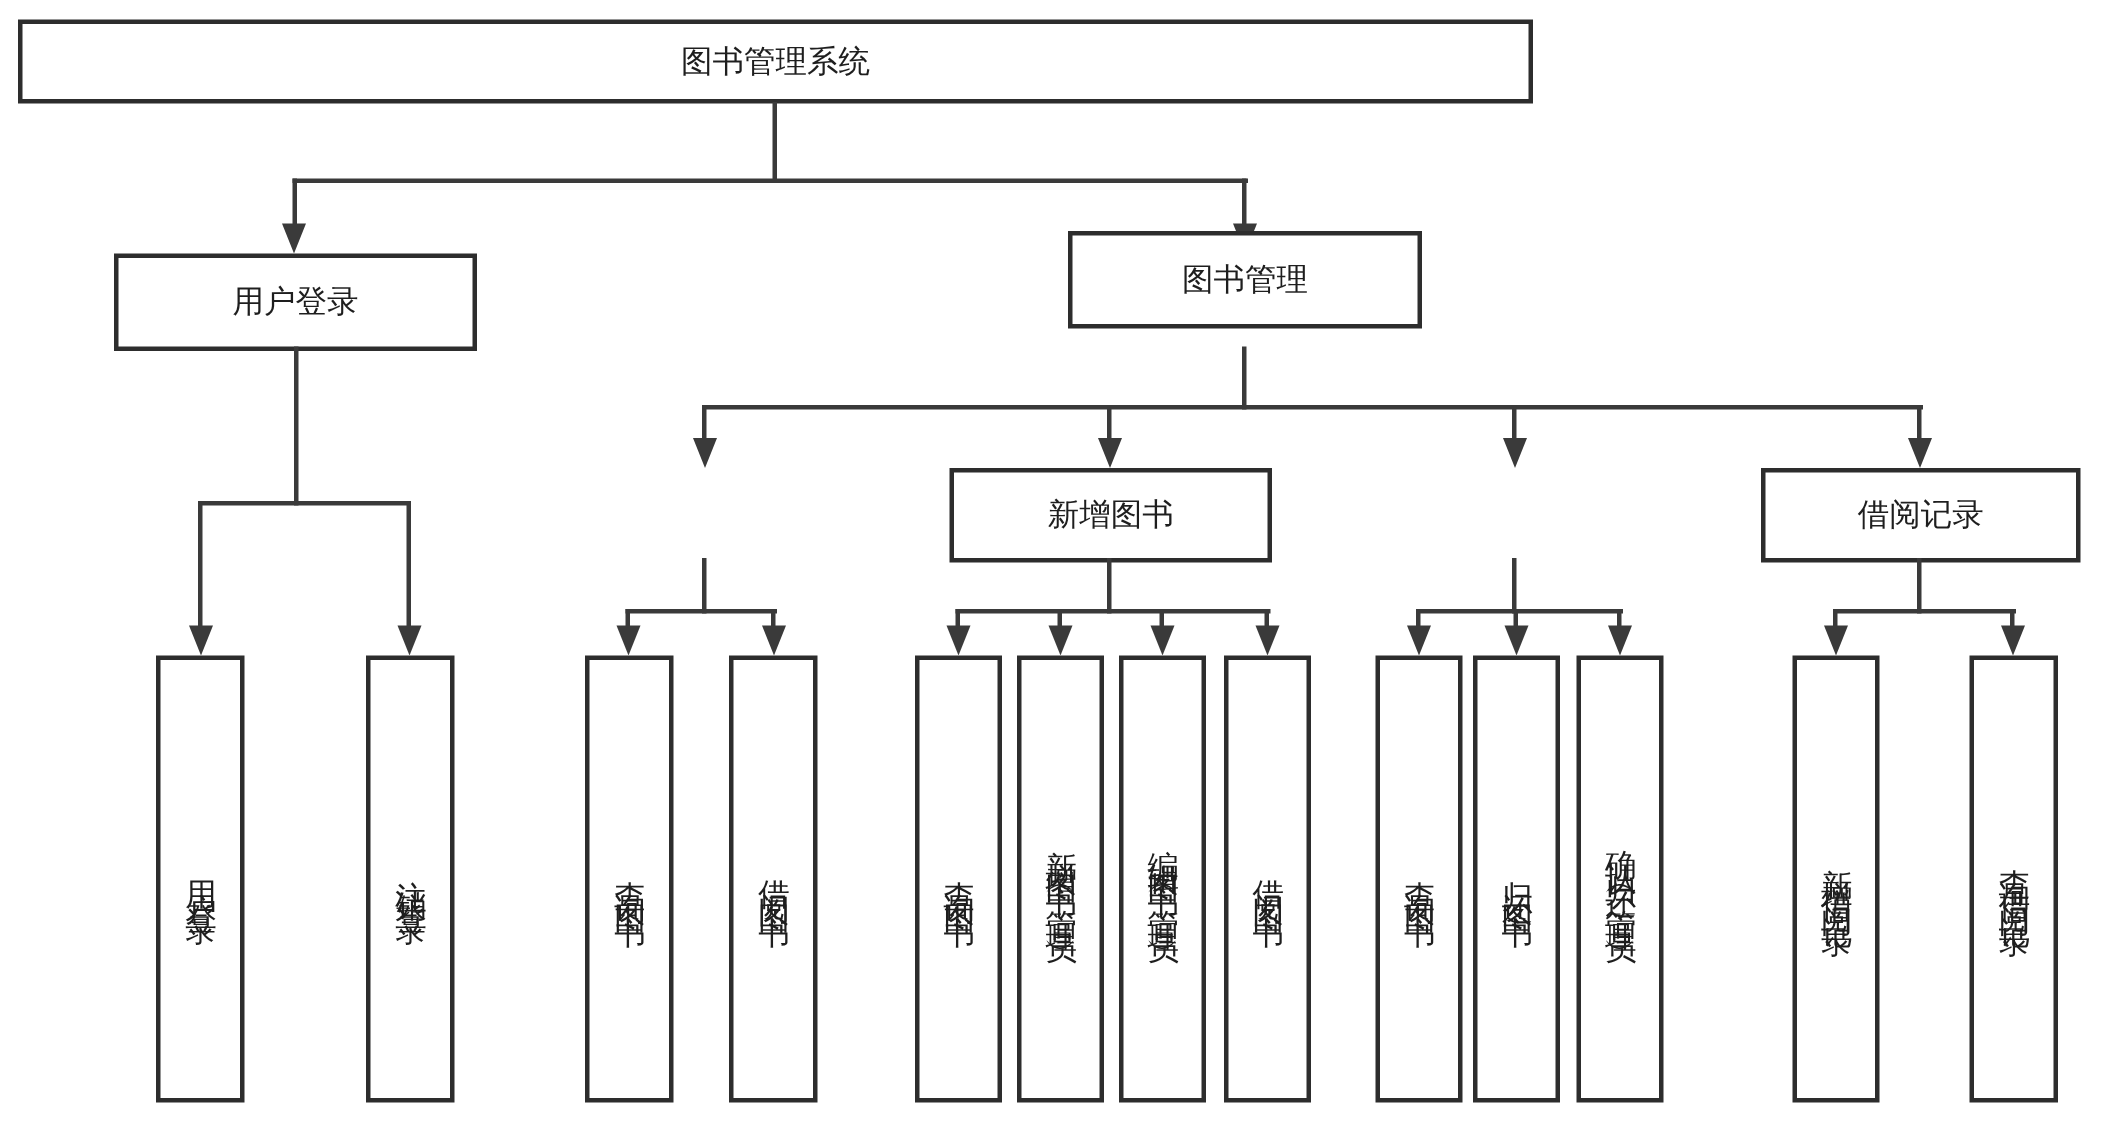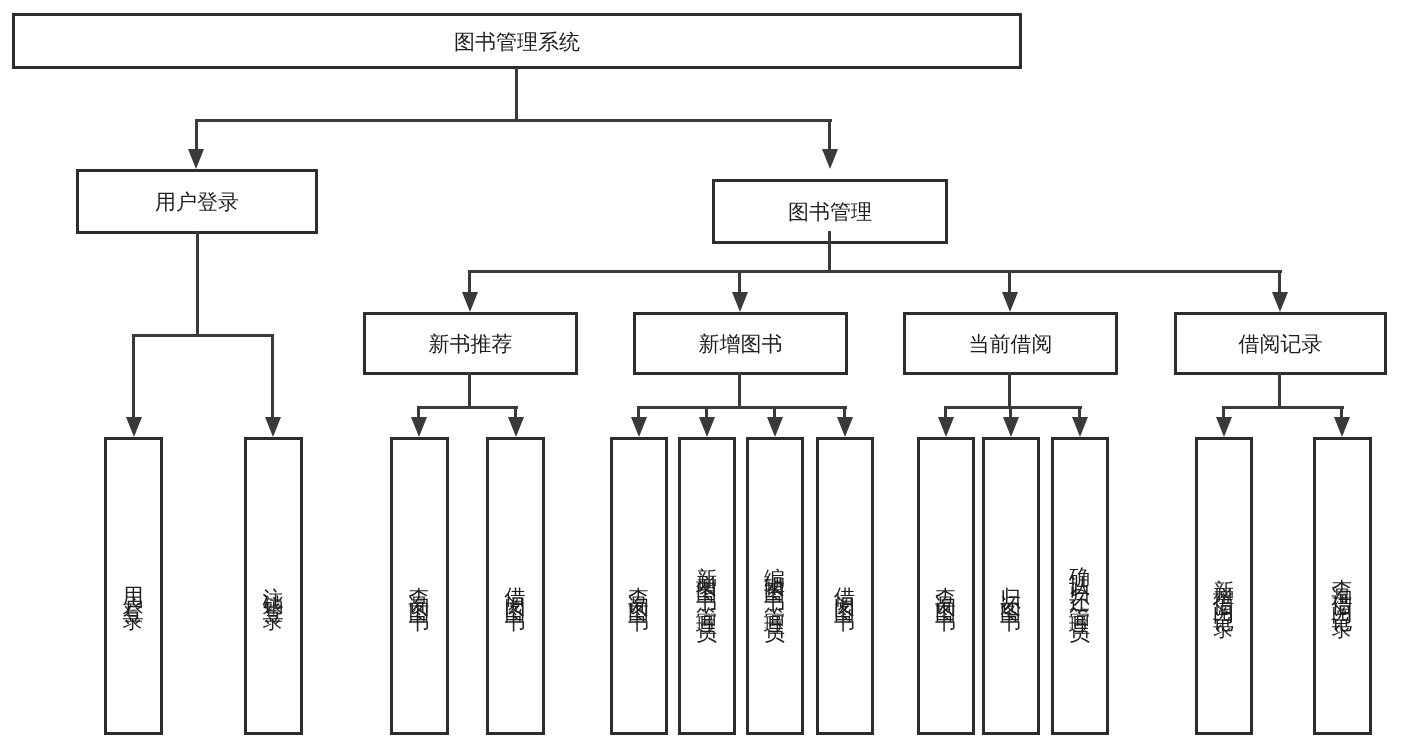--- a/index.html
+++ b/index.html
@@ -62,21 +62,21 @@
   <div class="vl" style="left:515px;top:68px;height:54px;"></div>
   <div class="hl" style="left:195px;top:119px;width:637px;"></div>
   <div class="vl" style="left:195px;top:119px;height:33px;"></div>
   <div class="ah" style="left:188px;top:149px;"></div>
   <div class="vl" style="left:828px;top:119px;height:33px;"></div>
   <div class="ah" style="left:822px;top:149px;"></div>
 
   <div class="box" style="left:76px;top:169px;width:242px;height:65px;">
     <span class="lbl">用户登录</span>
   </div>
-  <div class="box" style="left:712px;top:179px;width:236px;height:65px;">
+  <div class="box" style="left:712px;top:154px;width:236px;height:65px;">
     <span class="lbl">图书管理</span>
   </div>
 
   <div class="vl" style="left:196px;top:231px;height:106px;"></div>
   <div class="hl" style="left:132px;top:334px;width:142px;"></div>
   <div class="vl" style="left:132px;top:334px;height:85px;"></div>
   <div class="ah" style="left:126px;top:417px;"></div>
   <div class="vl" style="left:271px;top:334px;height:85px;"></div>
   <div class="ah" style="left:265px;top:417px;"></div>
 
@@ -84,28 +84,22 @@
   <div class="hl" style="left:468px;top:270px;width:814px;"></div>
   <div class="vl" style="left:468px;top:270px;height:24px;"></div>
   <div class="ah" style="left:462px;top:292px;"></div>
   <div class="vl" style="left:738px;top:270px;height:24px;"></div>
   <div class="ah" style="left:732px;top:292px;"></div>
   <div class="vl" style="left:1008px;top:270px;height:24px;"></div>
   <div class="ah" style="left:1002px;top:292px;"></div>
   <div class="vl" style="left:1278px;top:270px;height:24px;"></div>
   <div class="ah" style="left:1272px;top:292px;"></div>
 
-  <div class="box" style="left:363px;top:312px;width:215px;height:63px;">
-    <span class="lbl">新书推荐</span>
-  </div>
   <div class="box" style="left:633px;top:312px;width:215px;height:63px;">
     <span class="lbl">新增图书</span>
-  </div>
-  <div class="box" style="left:903px;top:312px;width:215px;height:63px;">
-    <span class="lbl">当前借阅</span>
   </div>
   <div class="box" style="left:1174px;top:312px;width:213px;height:63px;">
     <span class="lbl">借阅记录</span>
   </div>
 
   <div class="vl" style="left:468px;top:372px;height:37px;"></div>
   <div class="hl" style="left:417px;top:406px;width:101px;"></div>
   <div class="vl" style="left:417px;top:406px;height:14px;"></div>
   <div class="ah" style="left:411px;top:417px;"></div>
   <div class="vl" style="left:514px;top:406px;height:14px;"></div>

